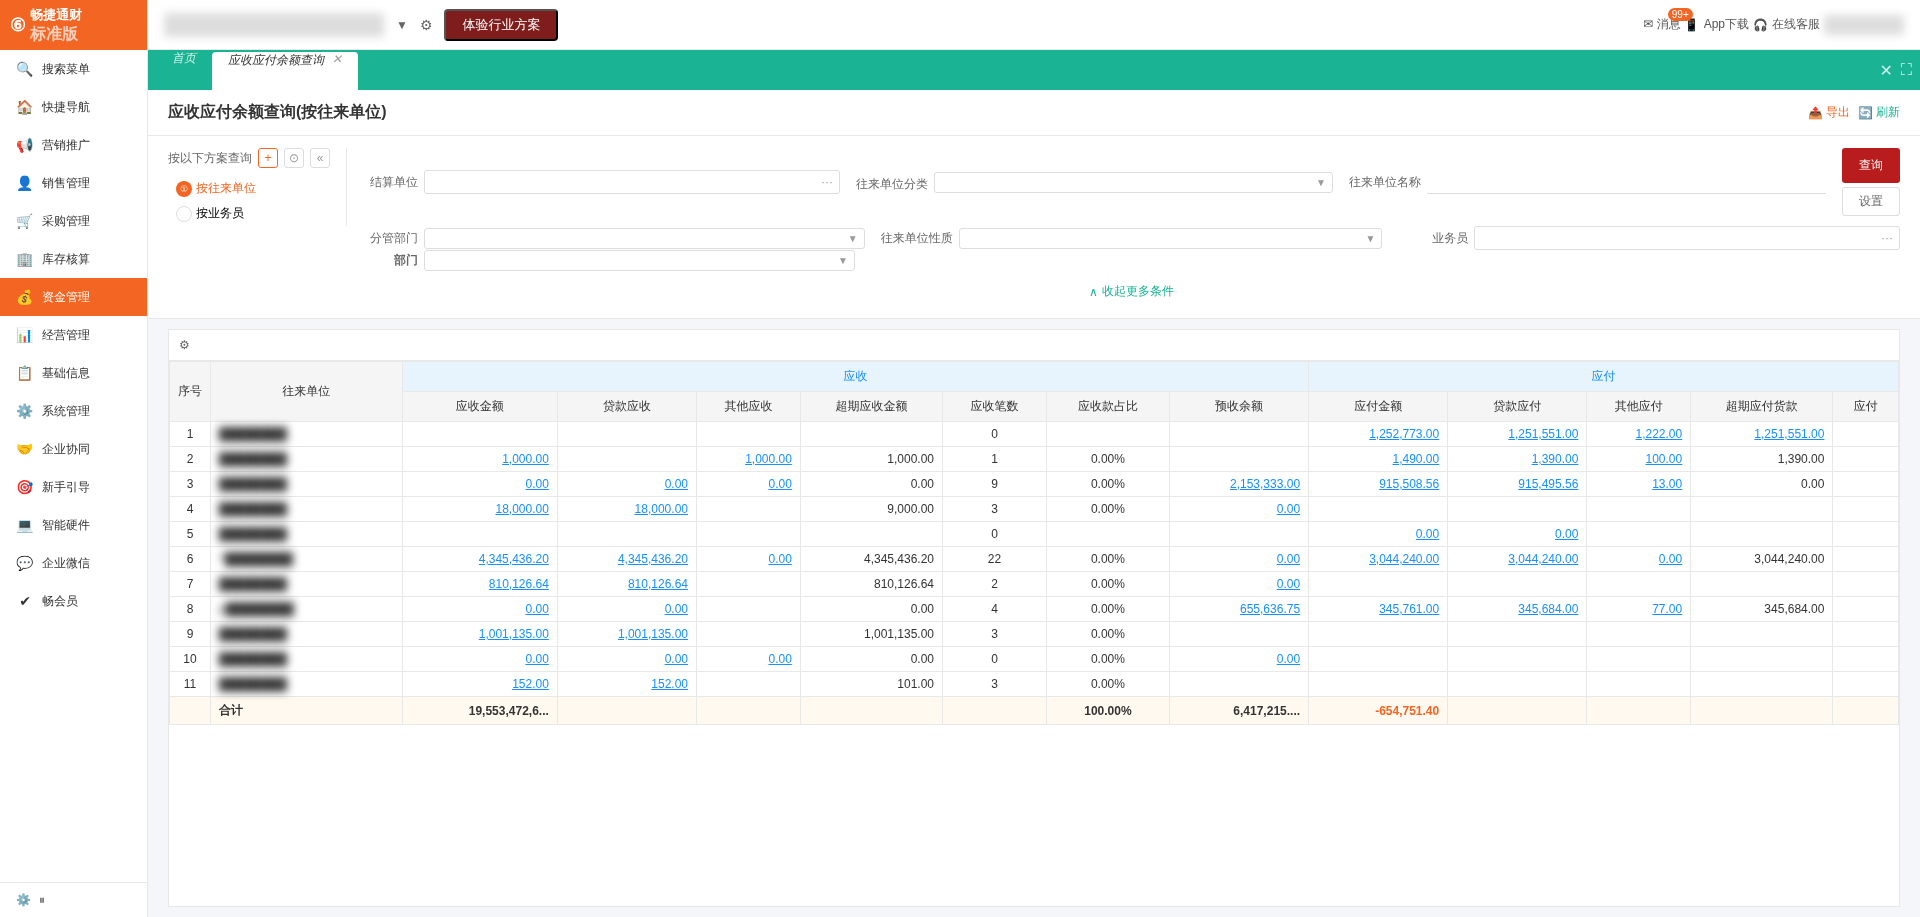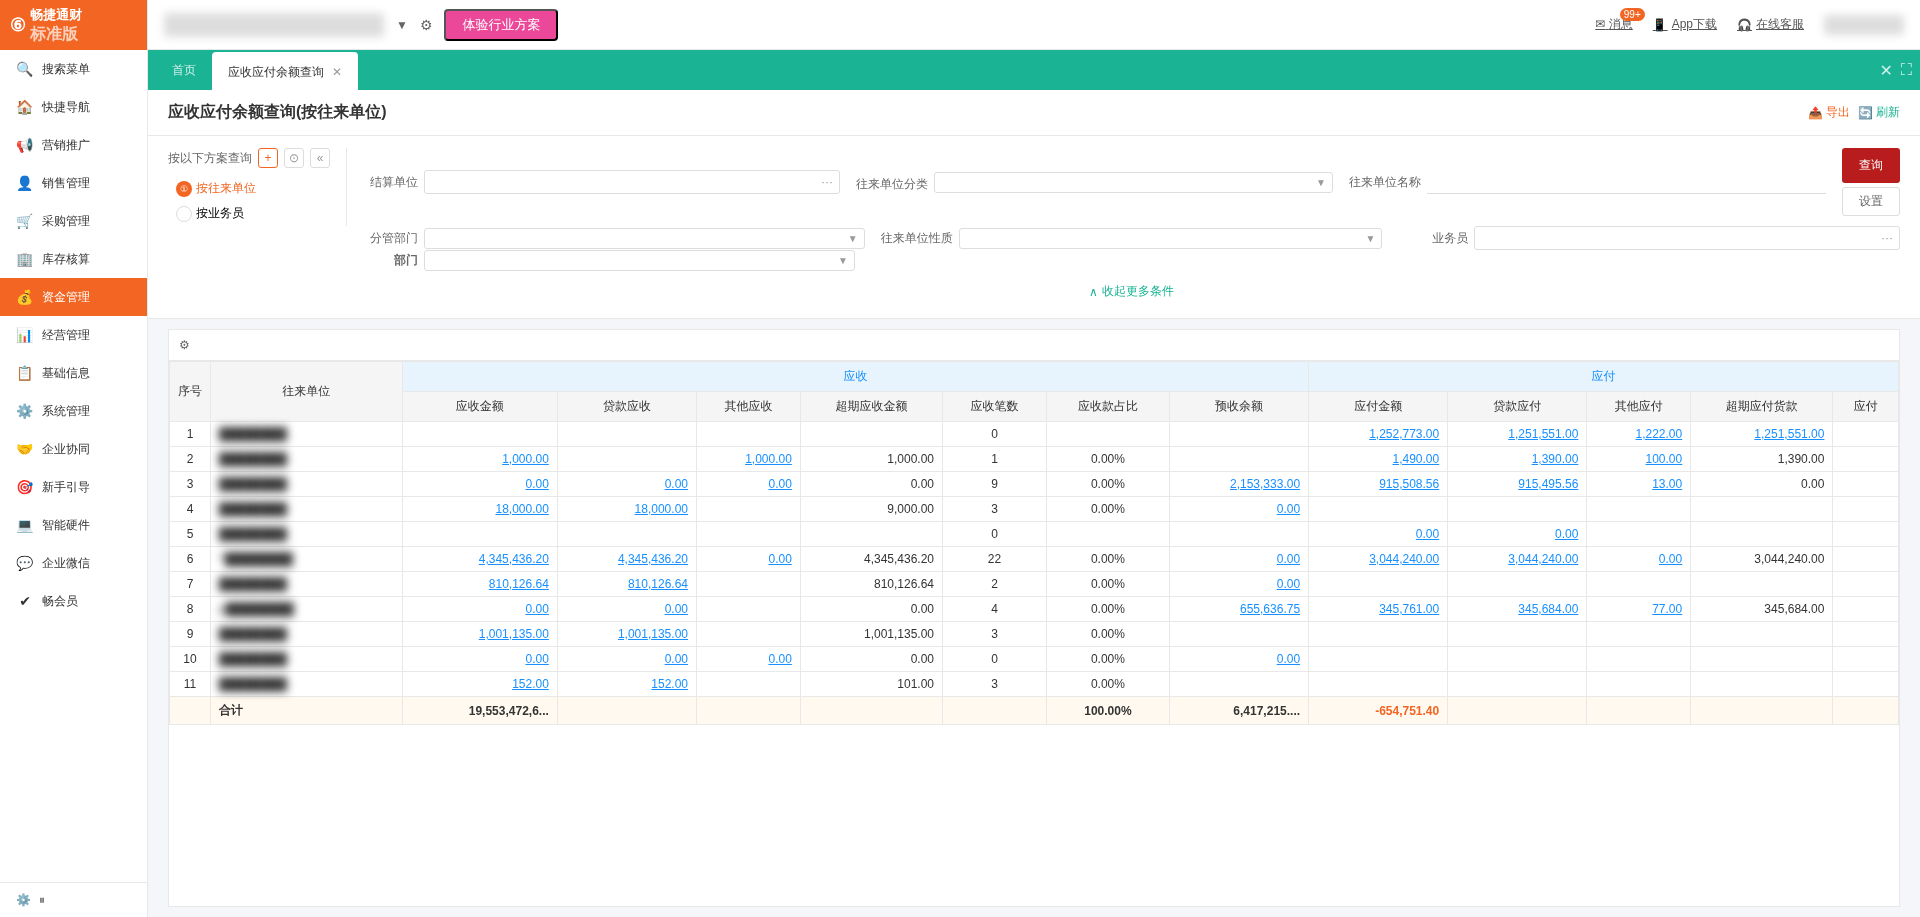--- a/index.html
+++ b/index.html
@@ -14,30 +14,30 @@
     .sidebar-bottom { margin-top: auto; border-top: 1px solid #e8e8e8; display: flex; align-items: center; padding: 10px 16px; gap: 8px; }
 
     
     .main { flex: 1; display: flex; flex-direction: column; overflow: hidden; }
 
     
     .topbar { height: 50px; background: #fff; display: flex; align-items: center; padding: 0 16px; border-bottom: 1px solid #e8e8e8; gap: 12px; }
     .topbar-brand { width: 200px; background: #ddd; height: 24px; border-radius: 3px; }
     .topbar-chevron { color: #666; cursor: pointer; }
     .topbar-gear { color: #666; cursor: pointer; font-size: 14px; }
-    .topbar-promo { background: #ec4899; color: white; padding: 5px 16px; border-radius: 4px; cursor: pointer; font-size: 13px; }
-    .topbar-right { margin-left: auto; display: flex; align-items: center; gap: 20px; color: #555; text-decoration: underline; }
+    .topbar-promo { background: #7f1d1d; color: white; padding: 5px 16px; border-radius: 4px; cursor: pointer; font-size: 13px; }
+    .topbar-right { margin-left: auto; display: flex; align-items: center; gap: 4px; color: #555; }
     .topbar-right .badge-wrap { position: relative; cursor: pointer; }
     .topbar-right .badge { position: absolute; top: -8px; right: -12px; background: #f26522; color: white; font-size: 10px; border-radius: 10px; padding: 1px 4px; }
     .topbar-right .link { cursor: pointer; display: flex; align-items: center; gap: 4px; }
     .topbar-user { width: 80px; background: #ddd; height: 20px; border-radius: 3px; }
 
     
     .tabbar { height: 40px; background: #1ab394; display: flex; align-items: center; padding: 0 8px; gap: 0; }
-    .tab { padding: 0 16px; height: 40px; display: flex; align-items: center; cursor: pointer; color: rgba(255,255,255,0.8); font-size: 13px; gap: 4px; }
+    .tab { padding: 0 16px; height: 40px; display: flex; cursor: pointer; color: rgba(255,255,255,0.8); font-size: 13px; gap: 4px; font-style: italic; }
     .tab.active { background: #fff; color: #333; border-radius: 4px 4px 0 0; margin-top: 4px; }
     .tab-close { font-size: 12px; color: #999; margin-left: 4px; cursor: pointer; }
     .tabbar-right { margin-left: auto; display: flex; gap: 8px; }
     .tabbar-icon { color: rgba(255,255,255,0.8); cursor: pointer; font-size: 16px; }
 
     
     .content { flex: 1; background: #f5f6fa; padding: 0; overflow: hidden; display: flex; flex-direction: column; }
 
     
     .page-header { background: #fff; padding: 12px 20px 0 20px; display: flex; align-items: center; justify-content: space-between; border-bottom: 1px solid #e8e8e8; }

